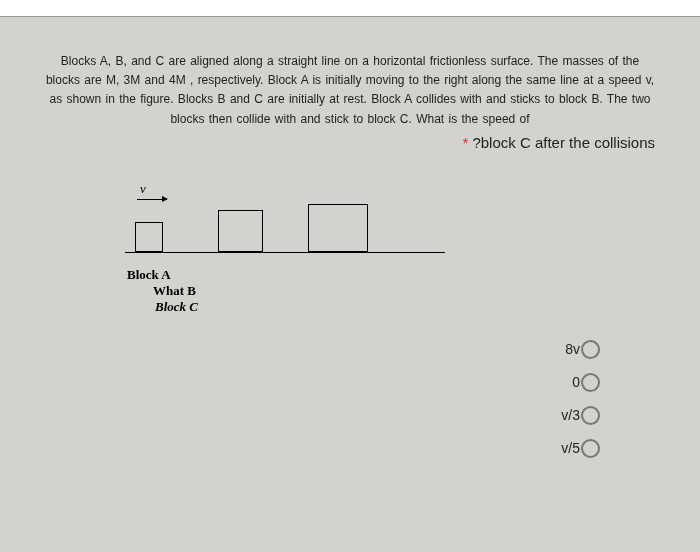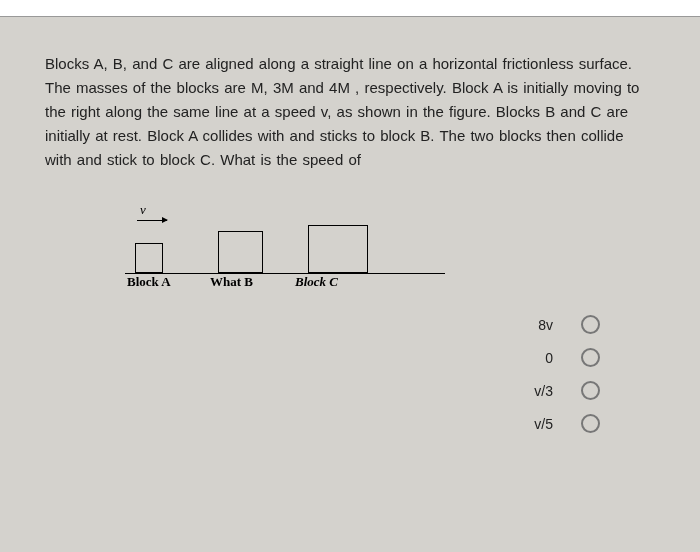--- a/index.html
+++ b/index.html
@@ -14,22 +14,22 @@
     }
     .page-top {
       background: #fff;
       height: 16px;
       border-bottom: 1px solid #999;
     }
     .content-wrapper {
       padding: 35px 45px 20px 45px;
     }
     .question-text {
-      text-align: left;
-      font-size: 15px;
+      text-align: center;
+      font-size: 12px;
       line-height: 1.6;
       color: #222;
       margin: 0 0 5px 0;
       word-spacing: 1px;
     }
     .required-line {
       text-align: right;
       font-size: 15px;
       color: #222;
       padding-right: 0;
@@ -88,61 +88,65 @@
       height: 42px;
       margin-left: 55px;
     }
     .block-c {
       width: 60px;
       height: 48px;
       margin-left: 45px;
     }
     .labels-row {
       display: flex;
-      margin-top: 0;
+      margin-top: 14px;
       font-family: "Times New Roman", serif;
       font-weight: bold;
       font-size: 13px;
+      flex-direction: column;
     }
     .label-a { margin-left: 2px; width: 55px; }
     .label-b { margin-left: 28px; width: 55px; }
     .label-c { margin-left: 30px; width: 55px; font-style: italic; }
     .options-container {
       margin-top: 25px;
       padding-right: 55px;
     }
     .option-row {
       display: flex;
       justify-content: flex-end;
       align-items: center;
       margin-bottom: 14px;
       font-size: 14px;
       color: #222;
     }
     .option-label {
-      margin-right: 28px;
+      margin-right: 1px;
       text-align: center;
     }
     .radio-circle {
       width: 19px;
       height: 19px;
       border: 2px solid #777;
       border-radius: 50%;
       box-sizing: border-box;
       cursor: pointer;
     }
   </style>
 </head>
 <body>
 
 <div class="page-top"></div>
 
 <div class="content-wrapper">
 
   <p class="question-text">Blocks A, B, and C are aligned along a straight line on a horizontal frictionless surface. The masses of the blocks are M, 3M and 4M , respectively. Block A is initially moving to the right along the same line at a speed v, as shown in the figure. Blocks B and C are initially at rest. Block A collides with and sticks to block B. The two blocks then collide with and stick to block C. What is the speed of</p>
+  <div class="required-line">
+    <span class="asterisk">*</span><span>?block C after the collisions</span>
+  </div>
 
   <div class="figure-container">
     <div class="velocity-label">v</div>
     <div class="velocity-arrow"></div>
     <div class="blocks-row">
       <div class="block block-a"></div>
       <div class="block block-b"></div>
       <div class="block block-c"></div>
     </div>
     <div class="labels-row">

